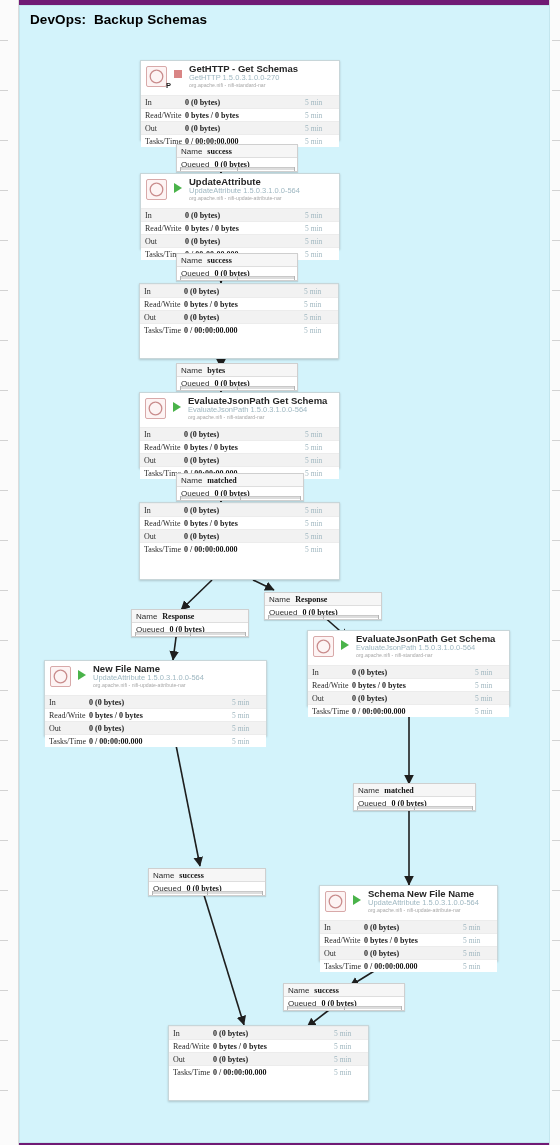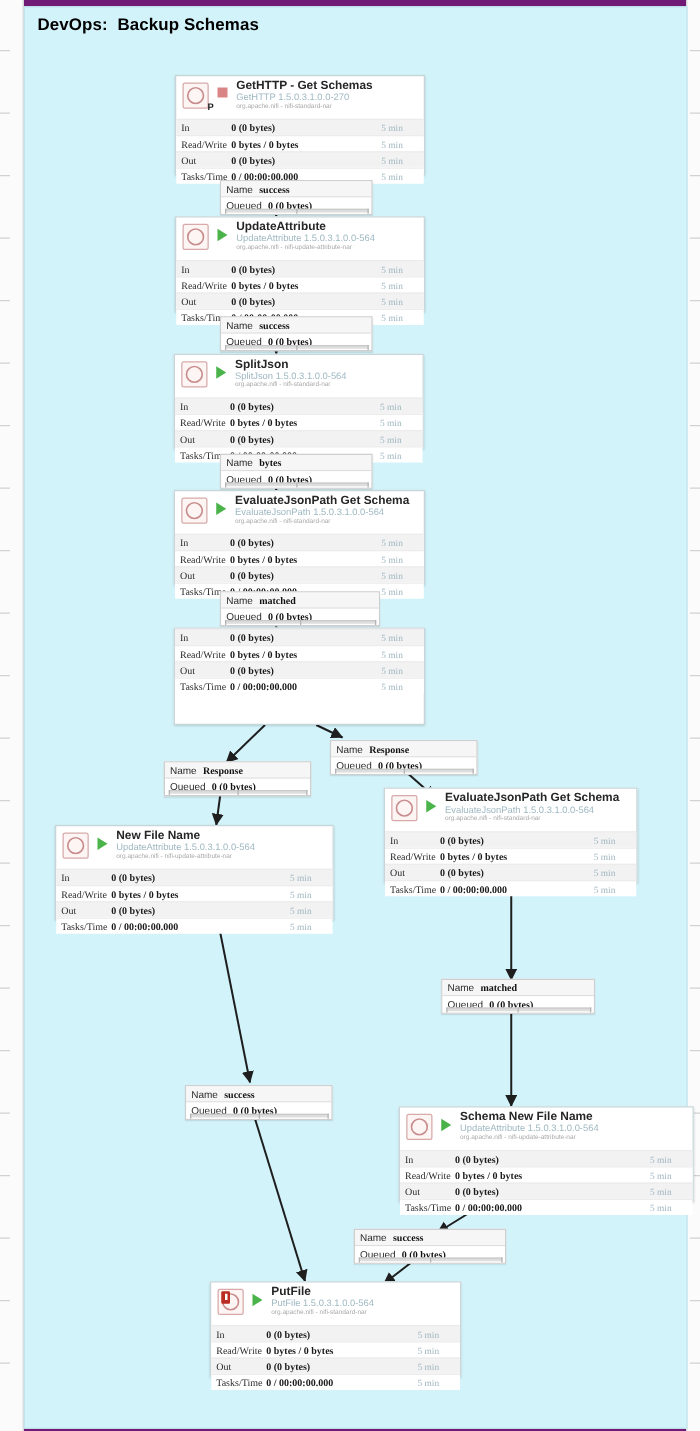--- a/index.html
+++ b/index.html
@@ -442,32 +442,20 @@
       <span class="conn-val">0 (0 bytes)</span>
     </div>
     <div class="conn-bar" style="width:115px;">
         <span style="left:0"></span>
         <span style="left:57px"></span>
         <span style="left:114px"></span>
       </div>
   </div>
 
   <div class="processor" style="left:139px; top:283px; width:200px; height:76px;">
-    <div class="proc-head">
-      <div class="proc-icon">
-        <svg width="19" height="19" viewBox="0 0 19 19">
-          <circle cx="9.5" cy="9.5" r="6.3" fill="none" stroke="#c98c8c" stroke-width="1.3"></circle>
-          <path d="M9.5 3.4 L13 7 L9.5 7 Z" fill="#fdf4f4"></path>
-        </svg>
-      </div>
-      <div class="run-state running"></div>
-      <div class="proc-name">SplitJson</div>
-      <div class="proc-type">SplitJson 1.5.0.3.1.0.0-564</div>
-      <div class="proc-bundle">org.apache.nifi - nifi-standard-nar</div>
-    </div>
     <div class="stat-row odd">
       <div class="stat-label">In</div>
       <div class="stat-value">0 (0 bytes)</div>
       <div class="stat-time">5 min</div>
     </div>
     <div class="stat-row even">
       <div class="stat-label">Read/Write</div>
       <div class="stat-value">0 bytes / 0 bytes</div>
       <div class="stat-time">5 min</div>
     </div>
@@ -700,21 +688,21 @@
       <span class="conn-key">Queued</span>
       <span class="conn-val">0 (0 bytes)</span>
     </div>
     <div class="conn-bar" style="width:111px;">
         <span style="left:0"></span>
         <span style="left:55px"></span>
         <span style="left:110px"></span>
       </div>
   </div>
 
-  <div class="processor" style="left:319px; top:885px; width:236px; height:76px;">
+  <div class="processor" style="left:319px; top:885px; width:179px; height:76px;">
     <div class="proc-head">
       <div class="proc-icon">
         <svg width="19" height="19" viewBox="0 0 19 19">
           <circle cx="9.5" cy="9.5" r="6.3" fill="none" stroke="#c98c8c" stroke-width="1.3"></circle>
           <path d="M9.5 3.4 L13 7 L9.5 7 Z" fill="#fdf4f4"></path>
         </svg>
       </div>
       <div class="run-state running"></div>
       <div class="proc-name">Schema New File Name</div>
       <div class="proc-type">UpdateAttribute 1.5.0.3.1.0.0-564</div>
@@ -752,33 +740,20 @@
       <span class="conn-val">0 (0 bytes)</span>
     </div>
     <div class="conn-bar" style="width:115px;">
         <span style="left:0"></span>
         <span style="left:57px"></span>
         <span style="left:114px"></span>
       </div>
   </div>
 
   <div class="processor" style="left:168px; top:1025px; width:201px; height:76px;">
-    <div class="proc-head">
-      <div class="proc-icon">
-        <svg width="19" height="19" viewBox="0 0 19 19">
-          <circle cx="9.5" cy="9.5" r="6.3" fill="none" stroke="#c98c8c" stroke-width="1.3"></circle>
-          <path d="M9.5 3.4 L13 7 L9.5 7 Z" fill="#fdf4f4"></path>
-        </svg>
-        <div class="bulletin"></div>
-      </div>
-      <div class="run-state running"></div>
-      <div class="proc-name">PutFile</div>
-      <div class="proc-type">PutFile 1.5.0.3.1.0.0-564</div>
-      <div class="proc-bundle">org.apache.nifi - nifi-standard-nar</div>
-    </div>
     <div class="stat-row odd">
       <div class="stat-label">In</div>
       <div class="stat-value">0 (0 bytes)</div>
       <div class="stat-time">5 min</div>
     </div>
     <div class="stat-row even">
       <div class="stat-label">Read/Write</div>
       <div class="stat-value">0 bytes / 0 bytes</div>
       <div class="stat-time">5 min</div>
     </div>

